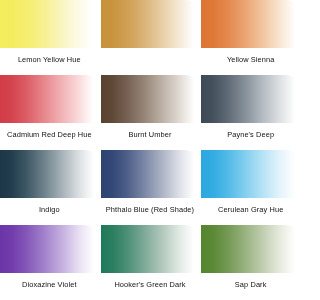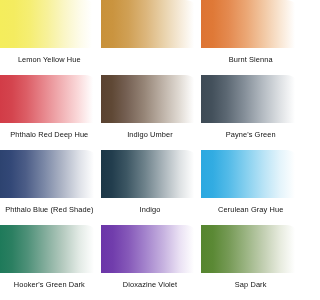--- a/index.html
+++ b/index.html
@@ -64,61 +64,61 @@
     <div class="swatch-chip" style="background-image: linear-gradient(to right, rgb(244, 237, 92) 0%, rgb(244, 236, 96) 14%, rgb(245, 238, 115) 30%, rgb(247, 241, 154) 48%, rgb(250, 246, 198) 65%, rgb(253, 251, 232) 80%, rgb(255, 255, 255) 93%);"></div>
     <span class="swatch-label">Lemon Yellow Hue</span>
   </div>
 
   <div class="swatch-cell">
     <div class="swatch-chip" style="background-image: linear-gradient(to right, rgb(200, 145, 58) 0%, rgb(202, 148, 63) 12%, rgb(208, 160, 85) 28%, rgb(220, 182, 124) 46%, rgb(233, 210, 171) 64%, rgb(245, 233, 214) 80%, rgb(255, 255, 255) 95%);"></div>
   </div>
 
   <div class="swatch-cell">
     <div class="swatch-chip" style="background-image: linear-gradient(to right, rgb(221, 116, 52) 0%, rgb(223, 121, 55) 12%, rgb(228, 138, 80) 28%, rgb(235, 167, 117) 46%, rgb(242, 201, 165) 64%, rgb(249, 230, 211) 80%, rgb(255, 255, 255) 95%);"></div>
-    <span class="swatch-label">Burnt Sienna</span>
+    <span class="swatch-label">Yellow Sienna</span>
   </div>
 
   <div class="swatch-cell">
     <div class="swatch-chip" style="background-image: linear-gradient(to right, rgb(210, 60, 71) 0%, rgb(212, 68, 78) 12%, rgb(220, 94, 102) 27%, rgb(231, 134, 140) 44%, rgb(241, 177, 180) 62%, rgb(250, 217, 218) 79%, rgb(255, 255, 255) 94%);"></div>
-    <span class="swatch-label">Phthalo Red Deep Hue</span>
+    <span class="swatch-label">Cadmium Red Deep Hue</span>
   </div>
 
   <div class="swatch-cell">
     <div class="swatch-chip" style="background-image: linear-gradient(to right, rgb(90, 66, 48) 0%, rgb(95, 72, 53) 11%, rgb(117, 96, 83) 26%, rgb(150, 133, 119) 44%, rgb(188, 176, 165) 62%, rgb(224, 218, 211) 80%, rgb(255, 255, 255) 95%);"></div>
-    <span class="swatch-label">Indigo Umber</span>
+    <span class="swatch-label">Burnt Umber</span>
   </div>
 
   <div class="swatch-cell">
     <div class="swatch-chip" style="background-image: linear-gradient(to right, rgb(62, 74, 85) 0%, rgb(67, 80, 91) 11%, rgb(92, 104, 115) 26%, rgb(133, 143, 153) 44%, rgb(179, 186, 193) 62%, rgb(222, 225, 228) 80%, rgb(255, 255, 255) 95%);"></div>
-    <span class="swatch-label">Payne's Green</span>
+    <span class="swatch-label">Payne's Deep</span>
+  </div>
+
+  <div class="swatch-cell">
+    <div class="swatch-chip" style="background-image: linear-gradient(to right, rgb(28, 55, 71) 0%, rgb(34, 61, 77) 11%, rgb(60, 86, 99) 26%, rgb(111, 131, 140) 45%, rgb(168, 179, 185) 63%, rgb(220, 224, 226) 80%, rgb(255, 255, 255) 95%);"></div>
+    <span class="swatch-label">Indigo</span>
   </div>
 
   <div class="swatch-cell">
     <div class="swatch-chip" style="background-image: linear-gradient(to right, rgb(45, 67, 112) 0%, rgb(51, 72, 119) 11%, rgb(76, 93, 135) 26%, rgb(124, 137, 167) 45%, rgb(174, 181, 198) 63%, rgb(221, 224, 231) 80%, rgb(255, 255, 255) 95%);"></div>
     <span class="swatch-label">Phthalo Blue (Red Shade)</span>
   </div>
 
   <div class="swatch-cell">
-    <div class="swatch-chip" style="background-image: linear-gradient(to right, rgb(28, 55, 71) 0%, rgb(34, 61, 77) 11%, rgb(60, 86, 99) 26%, rgb(111, 131, 140) 45%, rgb(168, 179, 185) 63%, rgb(220, 224, 226) 80%, rgb(255, 255, 255) 95%);"></div>
-    <span class="swatch-label">Indigo</span>
-  </div>
-
-  <div class="swatch-cell">
     <div class="swatch-chip" style="background-image: linear-gradient(to right, rgb(43, 168, 224) 0%, rgb(50, 172, 226) 12%, rgb(84, 187, 232) 28%, rgb(135, 208, 239) 46%, rgb(187, 228, 246) 64%, rgb(228, 244, 251) 80%, rgb(255, 255, 255) 95%);"></div>
     <span class="swatch-label">Cerulean Gray Hue</span>
   </div>
 
   <div class="swatch-cell">
-    <div class="swatch-chip" style="background-image: linear-gradient(to right, rgb(30, 122, 90) 0%, rgb(43, 127, 97) 12%, rgb(79, 145, 121) 28%, rgb(131, 173, 156) 46%, rgb(182, 203, 192) 64%, rgb(226, 234, 229) 80%, rgb(255, 255, 255) 95%);"></div>
-    <span class="swatch-label">Hooker's Green Dark</span>
+    <div class="swatch-chip" style="background-image: linear-gradient(to right, rgb(107, 53, 168) 0%, rgb(113, 61, 172) 12%, rgb(134, 89, 185) 28%, rgb(165, 133, 205) 46%, rgb(199, 179, 224) 64%, rgb(233, 224, 243) 80%, rgb(255, 255, 255) 95%);"></div>
+    <span class="swatch-label">Dioxazine Violet</span>
   </div>
 
   <div class="swatch-cell">
-    <div class="swatch-chip" style="background-image: linear-gradient(to right, rgb(107, 53, 168) 0%, rgb(113, 61, 172) 12%, rgb(134, 89, 185) 28%, rgb(165, 133, 205) 46%, rgb(199, 179, 224) 64%, rgb(233, 224, 243) 80%, rgb(255, 255, 255) 95%);"></div>
-    <span class="swatch-label">Dioxazine Violet</span>
+    <div class="swatch-chip" style="background-image: linear-gradient(to right, rgb(30, 122, 90) 0%, rgb(43, 127, 97) 12%, rgb(79, 145, 121) 28%, rgb(131, 173, 156) 46%, rgb(182, 203, 192) 64%, rgb(226, 234, 229) 80%, rgb(255, 255, 255) 95%);"></div>
+    <span class="swatch-label">Hooker's Green Dark</span>
   </div>
 
   <div class="swatch-cell">
     <div class="swatch-chip" style="background-image: linear-gradient(to right, rgb(85, 133, 46) 0%, rgb(91, 137, 53) 12%, rgb(118, 154, 86) 28%, rgb(156, 181, 132) 46%, rgb(196, 208, 180) 64%, rgb(231, 235, 222) 80%, rgb(255, 255, 255) 95%);"></div>
     <span class="swatch-label">Sap Dark</span>
   </div>
 
 </div>
 
 </body></html>

